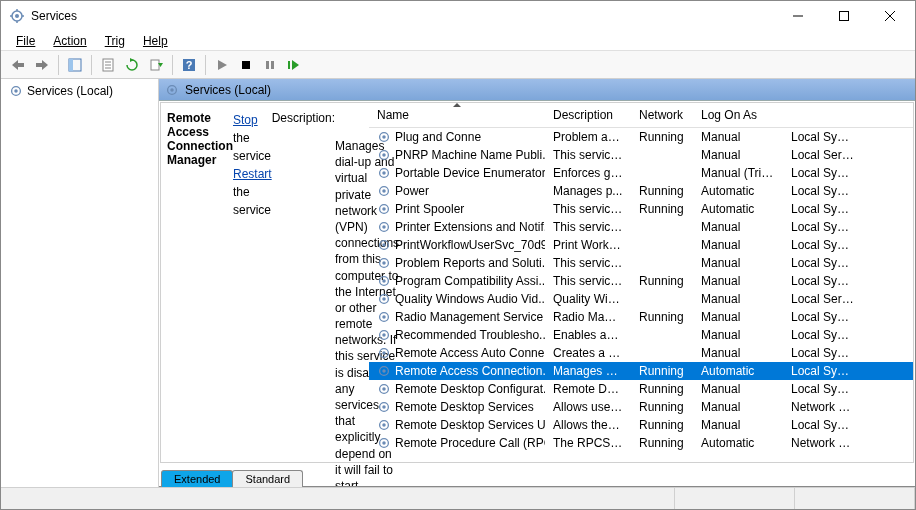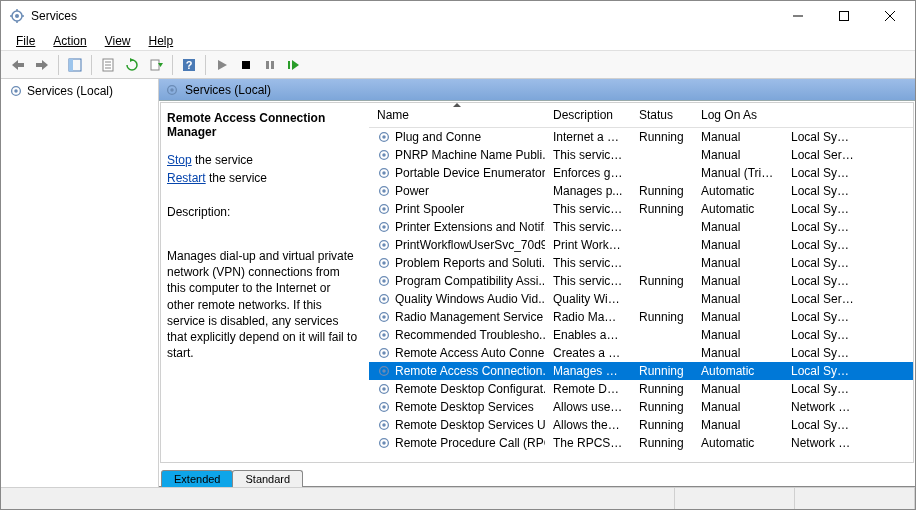--- a/index.html
+++ b/index.html
@@ -25,21 +25,21 @@
   .main { flex: 1; display: flex; min-height: 0; }
   .nav { width: 158px; border-right: 1px solid #d0d0d0; background: #fff; padding: 2px; }
   .nav-item { display: flex; align-items: center; gap: 4px; padding: 3px 6px; }
 
   .content { flex: 1; display: flex; flex-direction: column; min-width: 0; }
   .content-header { background: linear-gradient(#9dbde8,#7da6d9); color: #000; height: 22px; display: flex; align-items: center; padding: 0 6px; gap: 6px; border-bottom: 1px solid #9aa; }
   .content-header .hdr-icon { filter: none; }
   
   .content-body { flex: 1; display: flex; min-height: 0; border: 1px solid #d0d0d0; margin: 1px; }
   
-  .detail-pane { width: 208px; padding: 8px 10px 8px 6px; display: flex; flex-direction: column; }
+  .detail-pane { width: 208px; padding: 8px 10px 8px 6px; display: flex; flex-direction: row; }
   .detail-pane .svc-name { font-weight: bold; font-size: 12px; margin-bottom: 12px; }
   .detail-pane .action-links { margin-bottom: 18px; line-height: 1.5; }
   .detail-pane a { color: #0645ad; text-decoration: underline; cursor: pointer; }
   .detail-pane .desc-label { margin-bottom: 2px; }
   .detail-pane .desc-text { line-height: 1.35; margin-top: 27px; }
 
   .list-wrap { flex: 1; overflow-y: scroll; overflow-x: hidden; position: relative; }
   .list-head { display: flex; border-bottom: 1px solid #e0e0e0; position: sticky; top: 0; background: #fff; z-index: 2; }
   .list-head .col { padding: 5px 8px; text-align: left; font-weight: normal; border-right: 1px solid transparent; position: relative; }
   .list-head .col.sorted::after { content: ""; position: absolute; top: 0; left: 50%; transform: translateX(-50%); width: 0; height: 0; border-left: 4px solid transparent; border-right: 4px solid transparent; border-bottom: 4px solid #555; }
@@ -101,21 +101,21 @@
           <line x1="0" y1="0" x2="10" y2="10" stroke="#000"></line>
           <line x1="10" y1="0" x2="0" y2="10" stroke="#000"></line>
         </svg>
       </div>
   </div>
 </div>
 
 <div class="menubar">
   <span>File</span>
   <span>Action</span>
-  <span>View</span>
+  <span>Trig</span>
   <span>Help</span>
 </div>
 
 <div class="toolbar">
   <div class="btn">
       <svg width="14" height="12">
         <polygon points="7,1 1,6 7,11" fill="#808080"></polygon>
         <rect x="7" y="4" width="6" height="4" fill="#808080"></rect>
       </svg>
     </div>
@@ -213,33 +213,33 @@
           <div><a>Restart</a><span> the service</span></div>
         </div>
         <div class="desc-label">Description:</div>
         <div class="desc-text">Manages dial-up and virtual private network (VPN) connections from this computer to the Internet or other remote networks. If this service is disabled, any services that explicitly depend on it will fail to start.</div>
       </div>
 
       <div class="list-wrap">
         <div class="list-head">
           <div class="col col-name sorted">Name</div>
           <div class="col col-desc">Description</div>
-          <div class="col col-status">Status</div>
+          <div class="col col-status">Network</div>
           <div class="col col-logon">Log On As</div>
         </div>
         <div class="list-body" id="list-body">
             <div class="row">
               <div class="cell name-cell" style="width:176px">
                 <svg class="gear-svg" width="14" height="14" viewBox="0 0 16 16">
                   <circle class="outer" cx="8" cy="8" r="5"></circle>
                   <circle class="inner" cx="8" cy="8" r="2"></circle>
                 </svg>
                 <span>Plug and Conne</span>
               </div>
-              <div class="cell" style="width:86px">Internet a c...</div>
+              <div class="cell" style="width:86px">Problem a c...</div>
               <div class="cell" style="width:62px">Running</div>
               <div class="cell" style="width:90px">Manual</div>
               <div class="cell" style="width:80px">Local Syste...</div>
             </div>
             <div class="row">
               <div class="cell name-cell" style="width:176px">
                 <svg class="gear-svg" width="14" height="14" viewBox="0 0 16 16">
                   <circle class="outer" cx="8" cy="8" r="5"></circle>
                   <circle class="inner" cx="8" cy="8" r="2"></circle>
                 </svg>

